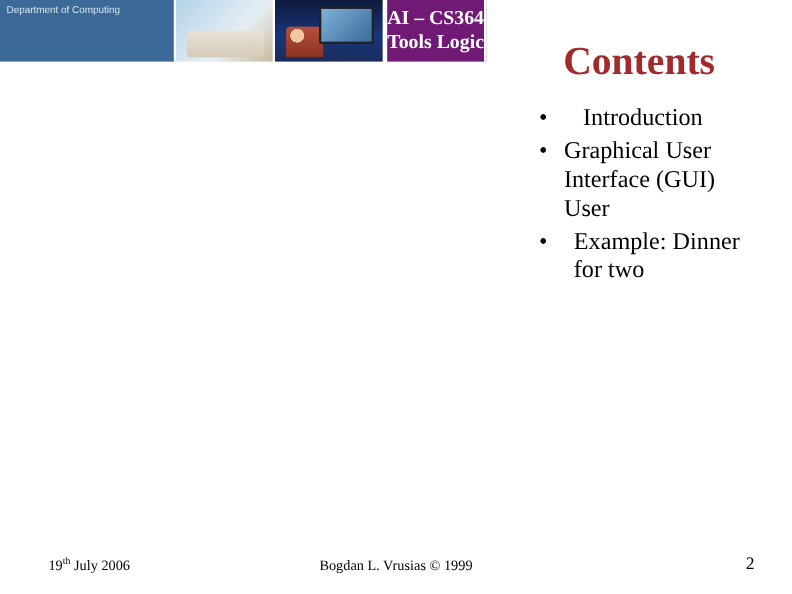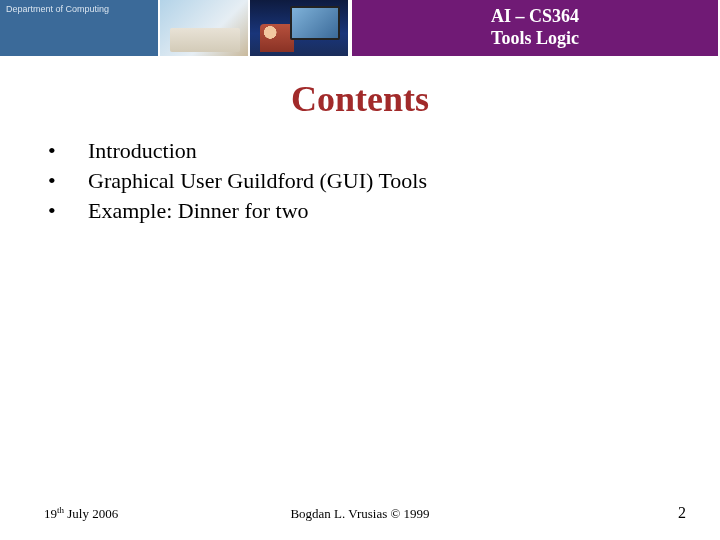--- a/index.html
+++ b/index.html
@@ -1,36 +1,36 @@
 <!DOCTYPE html>
 <html><head>
 <meta charset="utf-8">
 <style>
   * { margin:0; padding:0; box-sizing:border-box; }
   html, body { width:720px; height:540px; font-family:"Times New Roman", Times, serif; background:#fff; overflow:hidden; }
-  .slide { width:720px; height:540px; position:relative; display:flex; flex-direction:column; }
+  .slide { width:720px; height:540px; position:relative; display:flex; flex-direction:row; }
   .header { display:flex; height:56px; border-bottom:0; }
   .header .left-block { width:160px; height:56px; background:#3b6a99; color:#d9e4ef; font-size:9px; display:flex; align-items:flex-start; padding:4px 6px; font-family:Arial, sans-serif; border-right:2px solid #fff; }
   .header .photos { display:flex; height:56px; border-right:2px solid #fff; }
   .photo { height:56px; border-right:2px solid #fff; }
   .photo.p1 { width:90px; background:linear-gradient(135deg,#b3d3e8 0%,#e6eef4 60%,#c9b99c 100%); position:relative; }
   .photo.p2 { width:100px; background:linear-gradient(180deg,#0e1b3f 0%,#19357a 60%,#1a2d5a 100%); position:relative; }
   .photo.p2::after{ content:""; position:absolute; right:8px; top:6px; width:46px; height:30px; background:linear-gradient(135deg,#7fb2d9,#3b6a99); border:2px solid #222; border-radius:2px; }
   .photo.p2::before{ content:""; position:absolute; left:10px; bottom:4px; width:34px; height:28px; background:radial-gradient(circle at 30% 30%, #f2c7a0 0 20%, transparent 21%), linear-gradient(#b7513d,#8a3225); border-radius:4px 4px 0 0; }
   .photo.p1::after{ content:""; position:absolute; left:10px; bottom:4px; width:70px; height:24px; background:
       linear-gradient(#e8e2d6,#d3cbb8);
       border-radius:2px;
   }
   .header .title-block { flex:1; background:#701a75; color:#fff; display:flex; flex-direction:column; align-items:center; justify-content:center; font-family:"Times New Roman", serif; border-right:2px solid #fff; }
   .title-block .line { font-weight:bold; font-size:18px; line-height:1.2; }
   .header .right-block { width:80px; height:56px; background:#1e2a3a; position:relative; }
   .right-block .unis { position:absolute; top:2px; right:6px; color:#fff; font-family:Arial,sans-serif; font-size:11px; font-weight:bold; }
   .right-block .unis .s { font-family:"Times New Roman",serif; font-style:italic; font-size:18px; }
   .right-block .sub { position:absolute; top:18px; right:6px; color:#9fb0c4; font-size:5px; font-family:Arial,sans-serif; text-align:right; line-height:1.1; }
-  .content { flex:1; padding:0 24px; }
+  .content { flex:1; padding:12px 24px; }
   .heading { font-size:36px; font-weight:bold; color:#a12a2a; text-align:center; margin-top:22px; margin-bottom:18px; font-family:"Times New Roman", serif; }
   ul.bullets { list-style:none; margin-left:24px; }
   ul.bullets li { font-size:22px; color:#000; margin:4px 0; display:flex; align-items:flex-start; }
   ul.bullets li .dot { width:40px; text-align:left; }
   .footer { position:absolute; bottom:18px; left:0; right:0; display:flex; justify-content:space-between; align-items:flex-end; padding:0 34px 0 44px; font-size:13px; }
   .footer .date sup { font-size:9px; }
   .footer .center { position:absolute; left:50%; transform:translateX(-50%); }
   .footer .page { font-size:16px; }
 </style>
 </head>
@@ -54,21 +54,21 @@
 
   <div class="content">
     <div class="heading">Contents</div>
     <ul class="bullets">
       <li>
           <span class="dot">•</span>
           <span>Introduction</span>
         </li>
       <li>
           <span class="dot">•</span>
-          <span>Graphical User Guildford (GUI) Tools</span>
+          <span>Graphical User Interface (GUI) User</span>
         </li>
       <li>
           <span class="dot">•</span>
           <span>Example: Dinner for two</span>
         </li>
     </ul>
   </div>
 
   <div class="footer">
     <div class="date">

